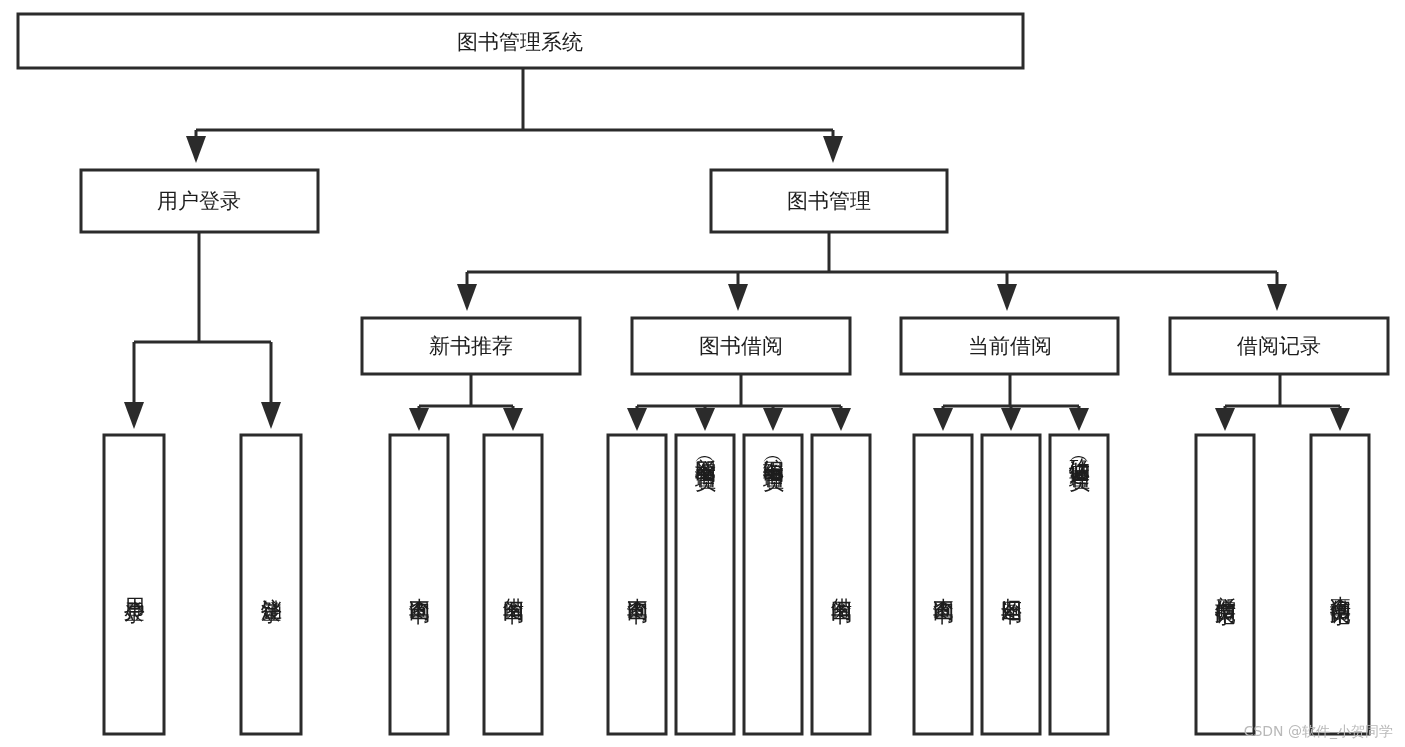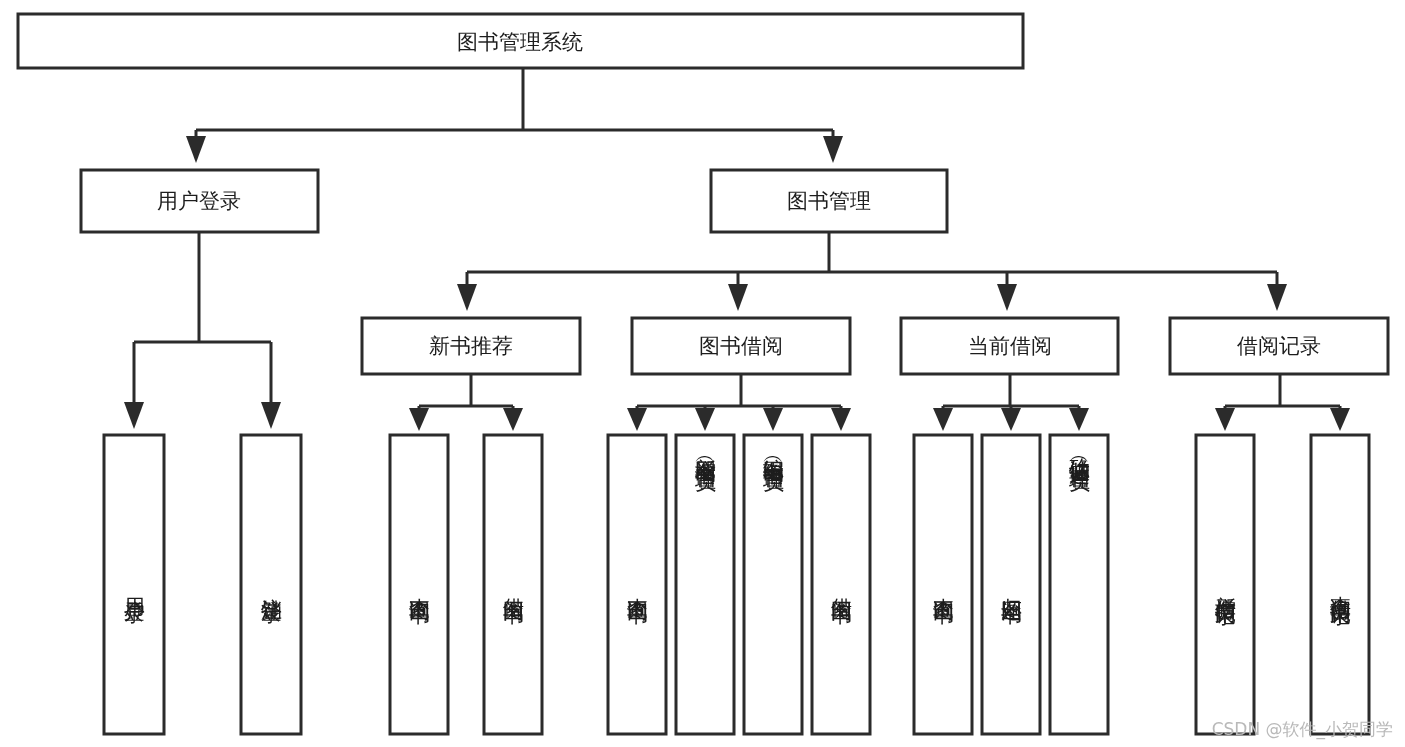--- a/index.html
+++ b/index.html
@@ -67,21 +67,21 @@
   .vlabel.top-aligned {
     justify-content: flex-start;
     padding-top: 6px;
     box-sizing: border-box;
   }
   #watermark {
     position: absolute;
     right: 12px;
     bottom: 6px;
     font-family: "DejaVu Sans", "Liberation Sans", sans-serif;
-    font-size: 17px;
+    font-size: 14px;
     color: #b9b9b9;
     white-space: nowrap;
   }
 </style>
 </head>
 <body>
 
 <div id="diagram-root">
 
   <svg id="flow-svg" viewBox="0 0 1405 747">

